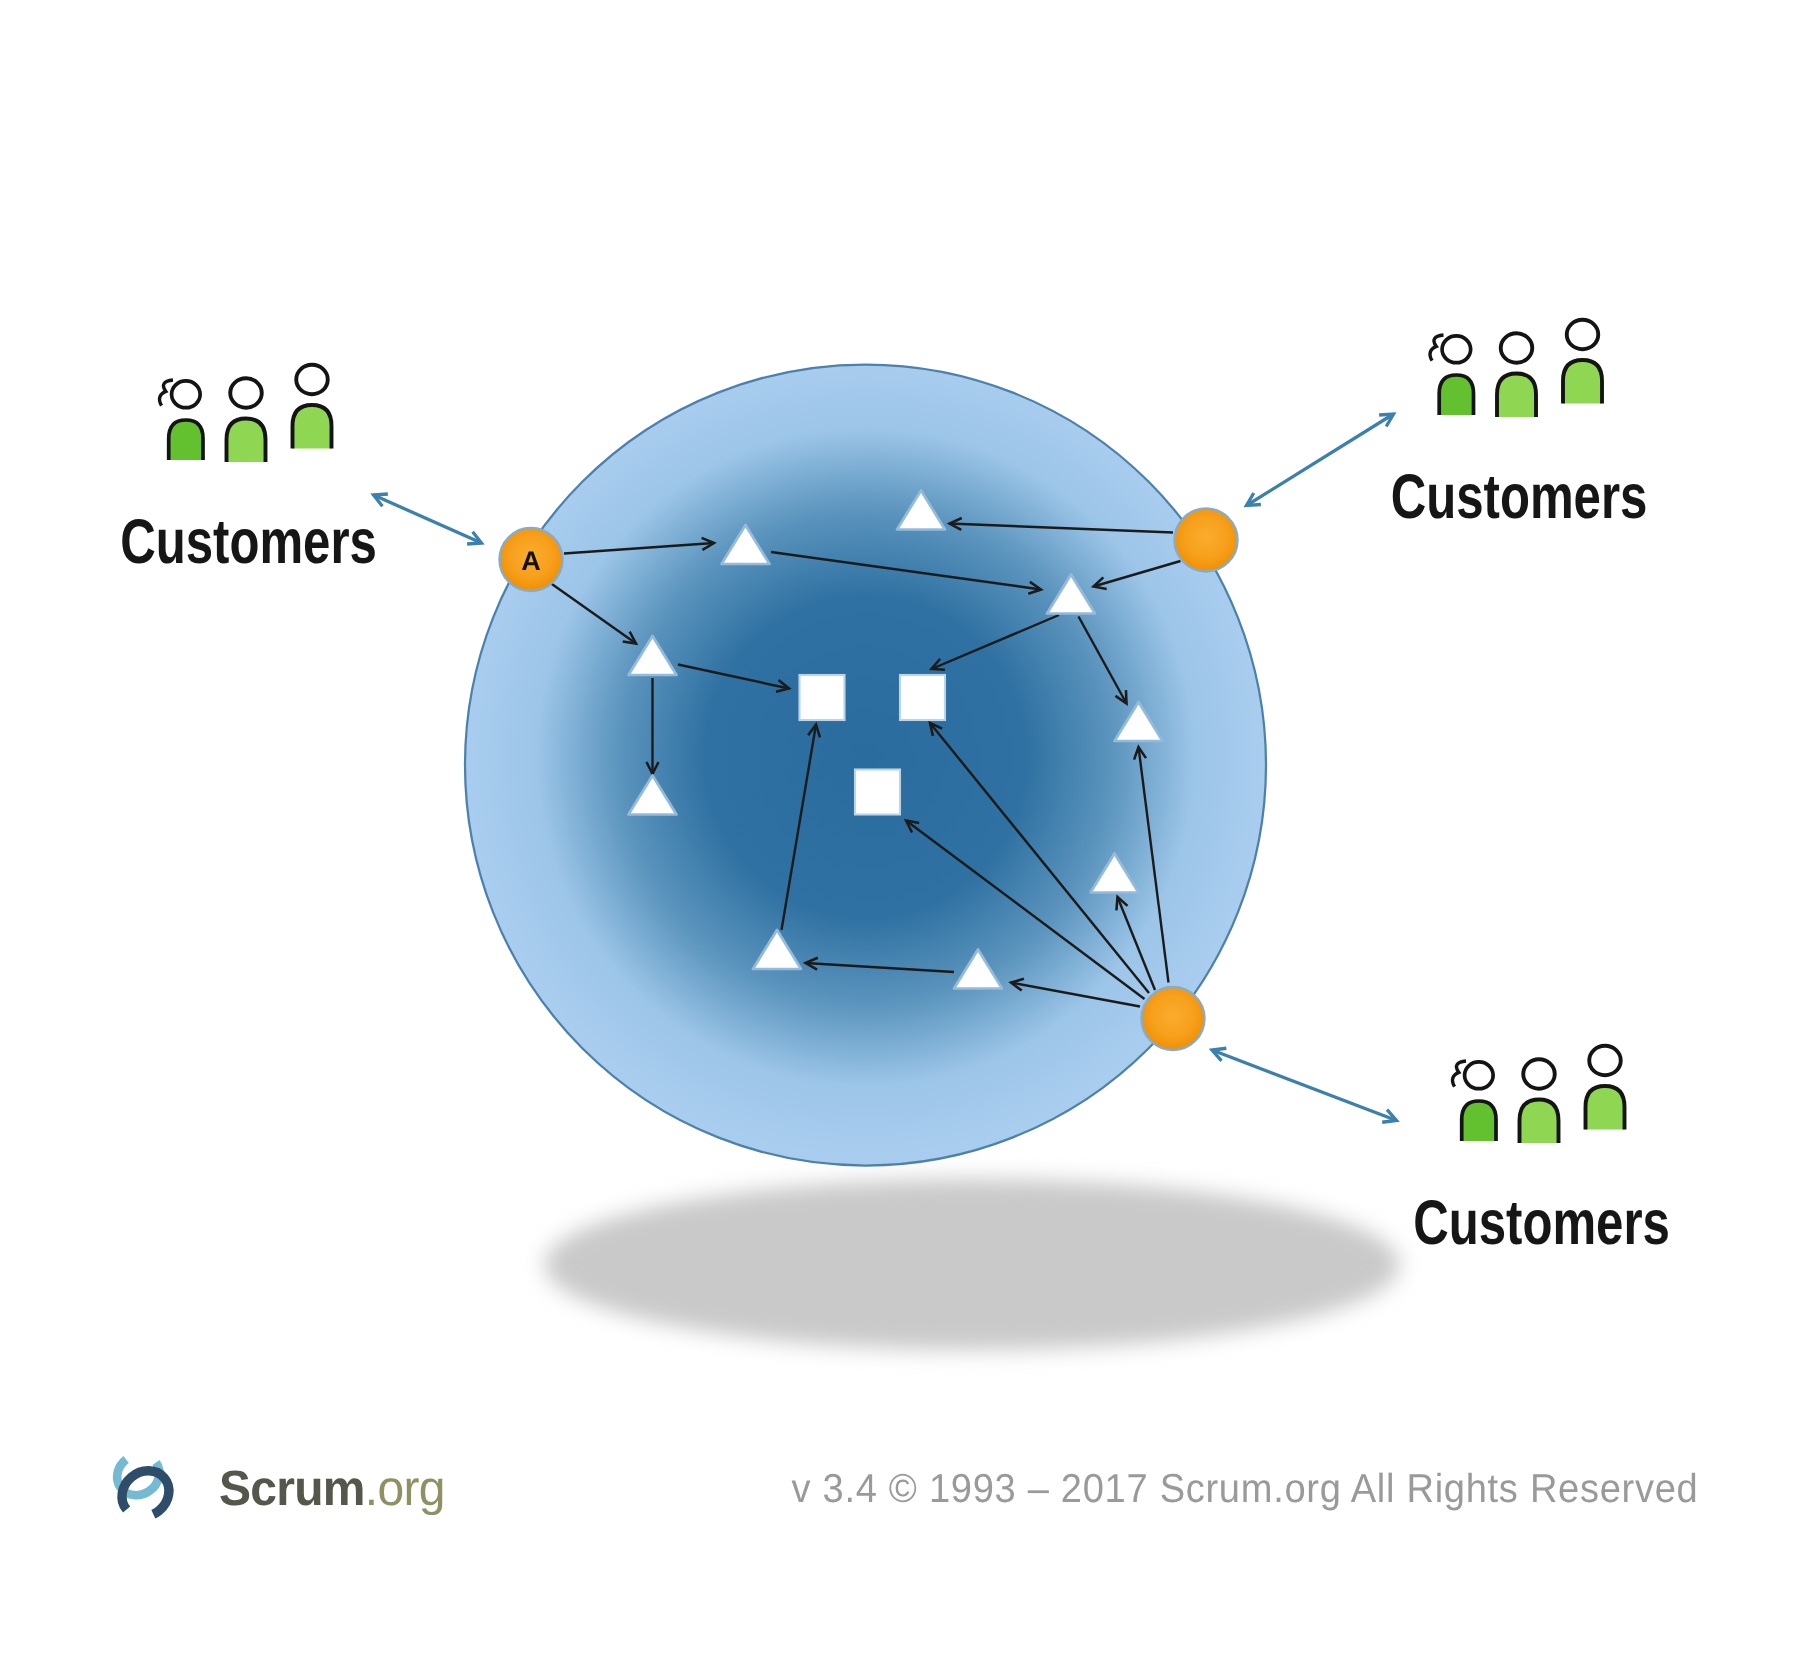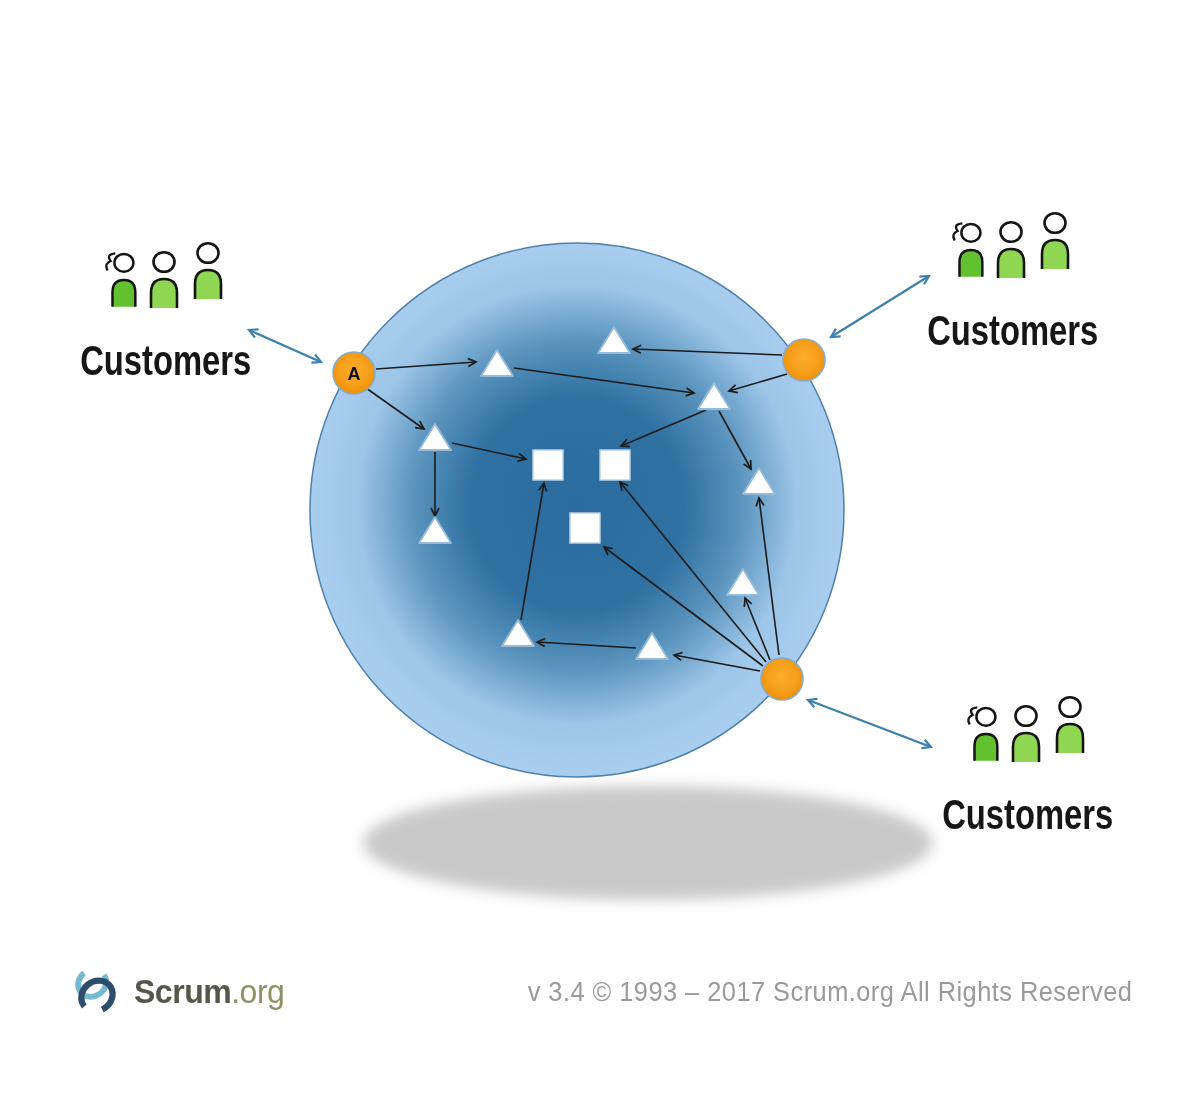--- a/index.html
+++ b/index.html
@@ -21,21 +21,21 @@
   .customers{position:absolute;display:flex;flex-direction:column;align-items:center;}
   .icon-row{display:flex;align-items:flex-start;}
   .person{display:block;}
   .person.raised{margin-top:-7px;}
   .person.low{margin-top:2px;}
   .customers-label{margin-top:28px;font-weight:700;font-size:42px;line-height:1;
                    color:#161616;transform:scaleX(0.78);transform-origin:center;
                    white-space:nowrap;}
 
   
-  .logo{position:absolute;left:68px;top:962px;display:flex;align-items:center;gap:10px;}
+  .logo{position:absolute;left:68px;top:962px;display:flex;align-items:center;gap:22px;}
   .logo-text{font-size:33px;line-height:1;letter-spacing:-0.5px;transform:scaleX(0.97);
              transform-origin:left center;white-space:nowrap;}
   .logo-bold{font-weight:700;color:#54574A;}
   .logo-light{font-weight:400;color:#8F9164;}
   .copyright{position:absolute;left:500px;top:978px;width:660px;text-align:center;
              font-size:27px;line-height:1.1;color:#9A9A9A;letter-spacing:0.5px;
              transform:scaleX(0.94);transform-origin:center;white-space:nowrap;}
 </style>
 </head>
 <body>

